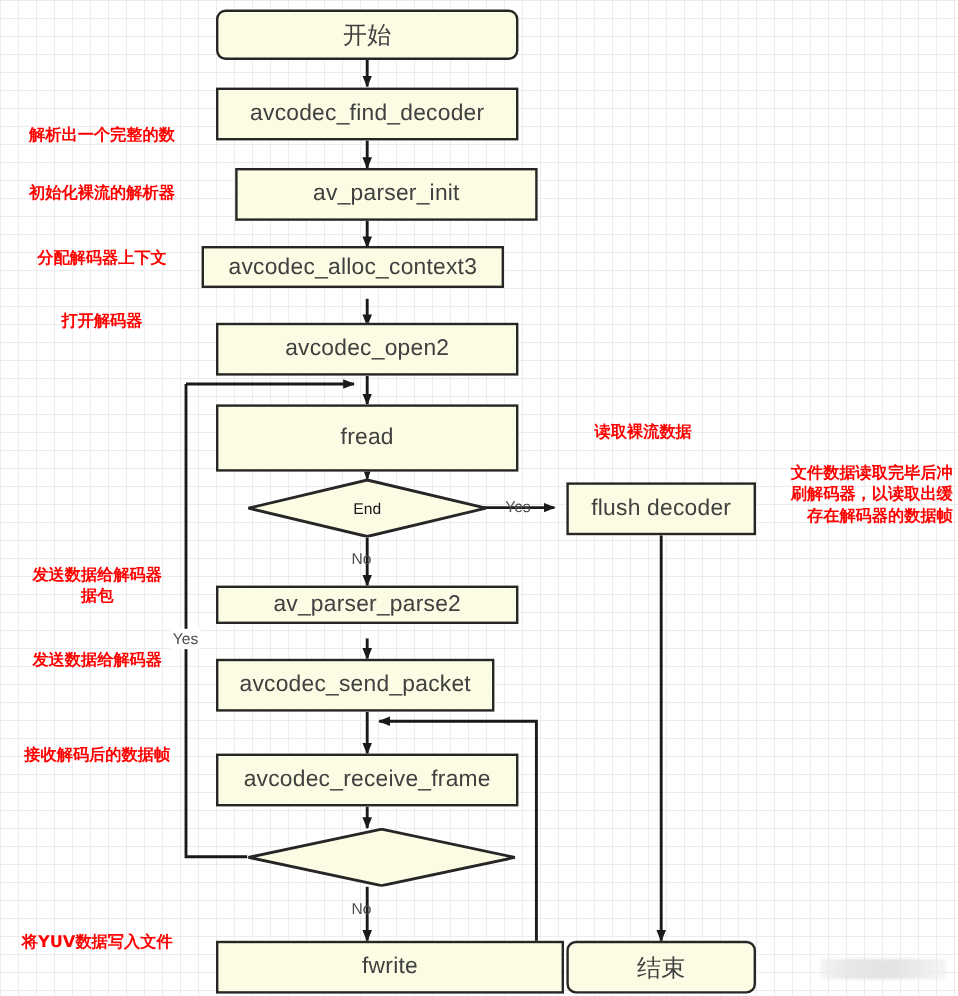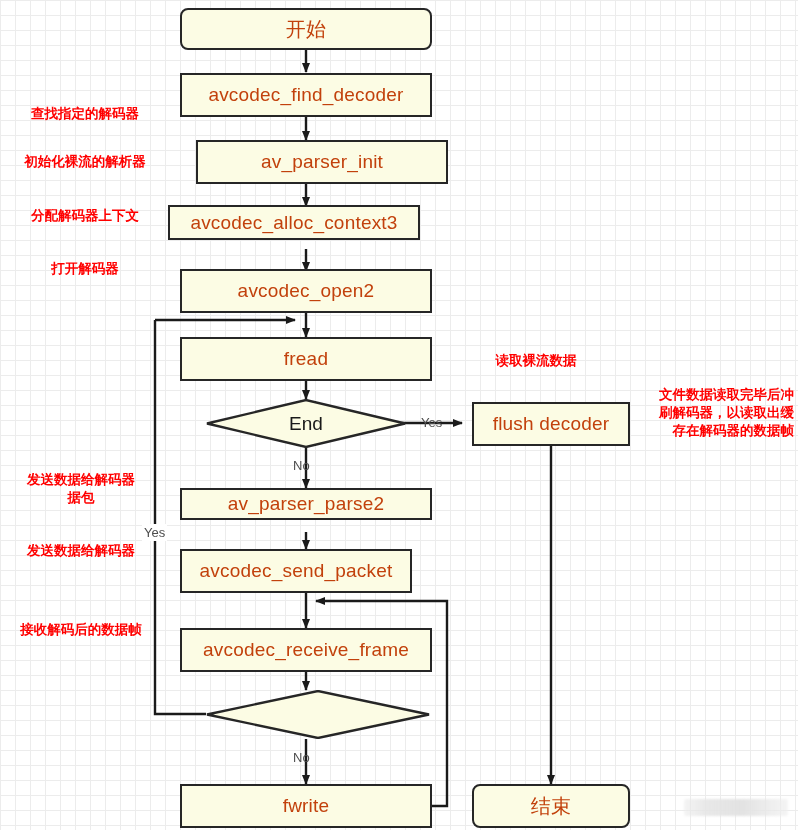--- a/index.html
+++ b/index.html
@@ -29,41 +29,41 @@
     height: 830px;
   }
   .node {
     position: absolute;
     box-sizing: border-box;
     background: #fcfce4;
     border: 2px solid #262626;
     display: flex;
     align-items: center;
     justify-content: center;
-    color: #c2410c;
+    color: #404040;
     font-size: 19px;
     font-family: "Liberation Sans", "DejaVu Sans", sans-serif;
     letter-spacing: 0.2px;
     white-space: nowrap;
   }
   .node.terminal {
     border-radius: 8px;
     font-size: 20px;
   }
   .node.process { border-radius: 0; }
   .diamond-wrap {
     position: absolute;
     display: flex;
     align-items: center;
     justify-content: center;
   }
   .diamond-label {
     position: relative;
     z-index: 3;
-    font-size: 19px;
+    font-size: 13px;
     color: #1a1a1a;
     white-space: nowrap;
     font-family: "Liberation Sans", "DejaVu Sans", sans-serif;
   }
   .annot {
     position: absolute;
     color: #ff0000;
     font-size: 13.5px;
     font-weight: bold;
     font-family: "DejaVu Sans", "Liberation Sans", sans-serif;
@@ -149,21 +149,21 @@
   </div>
 
   <div class="node process" style="left:168px; top:205px; width:252px; height:35px;">
     <span>avcodec_alloc_context3</span>
   </div>
 
   <div class="node process" style="left:180px; top:269px; width:252px; height:44px;">
     <span>avcodec_open2</span>
   </div>
 
-  <div class="node process" style="left:180px; top:337px; width:252px; height:44px;">
+  <div class="node process" style="left:180px; top:337px; width:252px; height:56px;">
     <span>fread</span>
   </div>
 
   <div class="diamond-wrap" style="left:206px; top:399px; width:200px; height:49px;">
     <svg width="200" height="49" viewBox="0 0 200 49" style="position:absolute;left:0;top:0;">
       <polygon points="100,1 199,24.5 100,48 1,24.5" fill="#fcfce4" stroke="#262626" stroke-width="2.4"></polygon>
     </svg>
     <span class="diamond-label">End</span>
   </div>
 
@@ -178,52 +178,53 @@
   <div class="node process" style="left:180px; top:628px; width:252px; height:44px;">
     <span>avcodec_receive_frame</span>
   </div>
 
   <div class="diamond-wrap" style="left:206px; top:690px; width:224px; height:49px;">
     <svg width="224" height="49" viewBox="0 0 224 49" style="position:absolute;left:0;top:0;">
       <polygon points="112,1 223,24.5 112,48 1,24.5" fill="#fcfce4" stroke="#262626" stroke-width="2.4"></polygon>
     </svg>
   </div>
 
-  <div class="node process" style="left:180px; top:784px; width:252px; height:44px;">
+  <div class="node process" style="left:180px; top:784px; width:290px; height:44px;">
     <span>fwrite</span>
   </div>
 
   <div class="node process" style="left:472px; top:402px; width:158px; height:44px;">
     <span>flush decoder</span>
   </div>
 
   <div class="node terminal" style="left:472px; top:784px; width:158px; height:44px;">
     <span>结束</span>
   </div>
 
   <div class="edge-label" style="left:421px; top:415px;">Yes</div>
   <div class="edge-label" style="left:293px; top:458px;">No</div>
   <div class="edge-label" style="left:142px; top:524px; background:#ffffff; padding:1px 2px;">Yes</div>
   <div class="edge-label" style="left:293px; top:750px;">No</div>
 
-  <div class="annot" style="left:10px; top:104px; width:150px;">查找指定的解码器</div>
+  <div class="annot" style="left:10px; top:104px; width:150px;">解析出一个完整的数</div>
 
   <div class="annot" style="left:6px; top:152px; width:158px;">初始化裸流的解析器</div>
 
   <div class="annot" style="left:10px; top:206px; width:150px;">分配解码器上下文</div>
 
   <div class="annot" style="left:18px; top:259px; width:134px;">打开解码器</div>
 
   <div class="annot" style="left:8px; top:470px; width:146px;">发送数据给解码器
 据包</div>
 
   <div class="annot" style="left:6px; top:541px; width:150px;">发送数据给解码器</div>
 
   <div class="annot" style="left:6px; top:620px; width:150px;">接收解码后的数据帧</div>
 
+  <div class="annot" style="left:6px; top:776px; width:150px;">将YUV数据写入文件</div>
 
   <div class="annot" style="left:472px; top:351px; width:128px;">读取裸流数据</div>
 
   <div class="annot" style="left:646px; top:385px; width:148px;text-align:right;">文件数据读取完毕后冲
 刷解码器，以读取出缓
 存在解码器的数据帧</div>
 
   <div class="watermark" style="left:684px; top:799px; width:104px; height:17px;"></div>
 
 </div>

